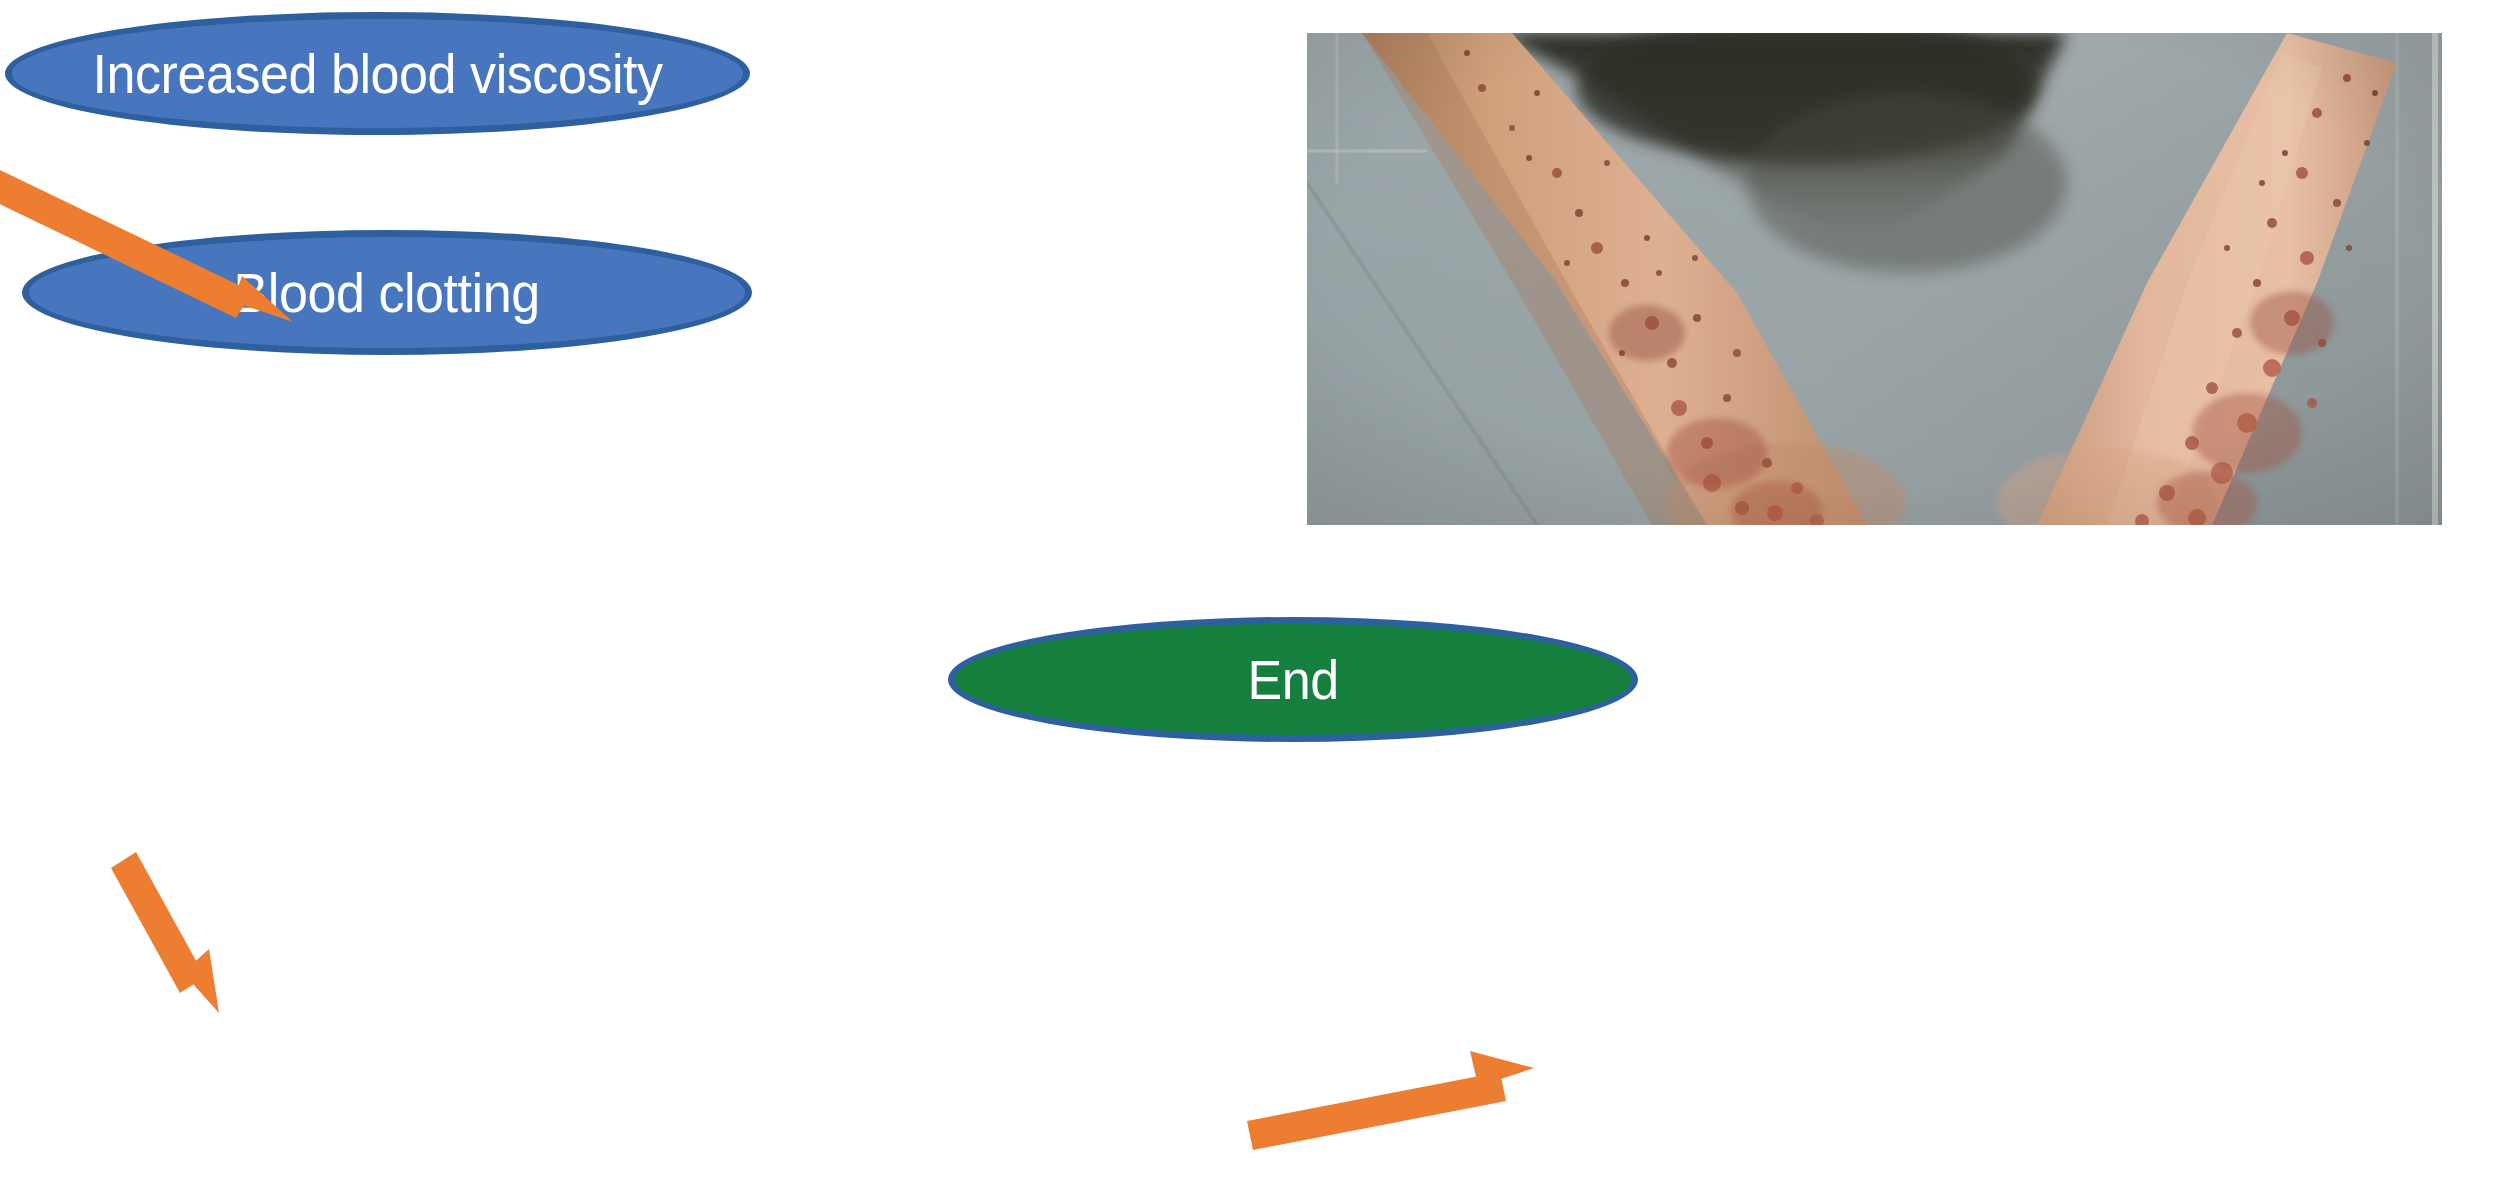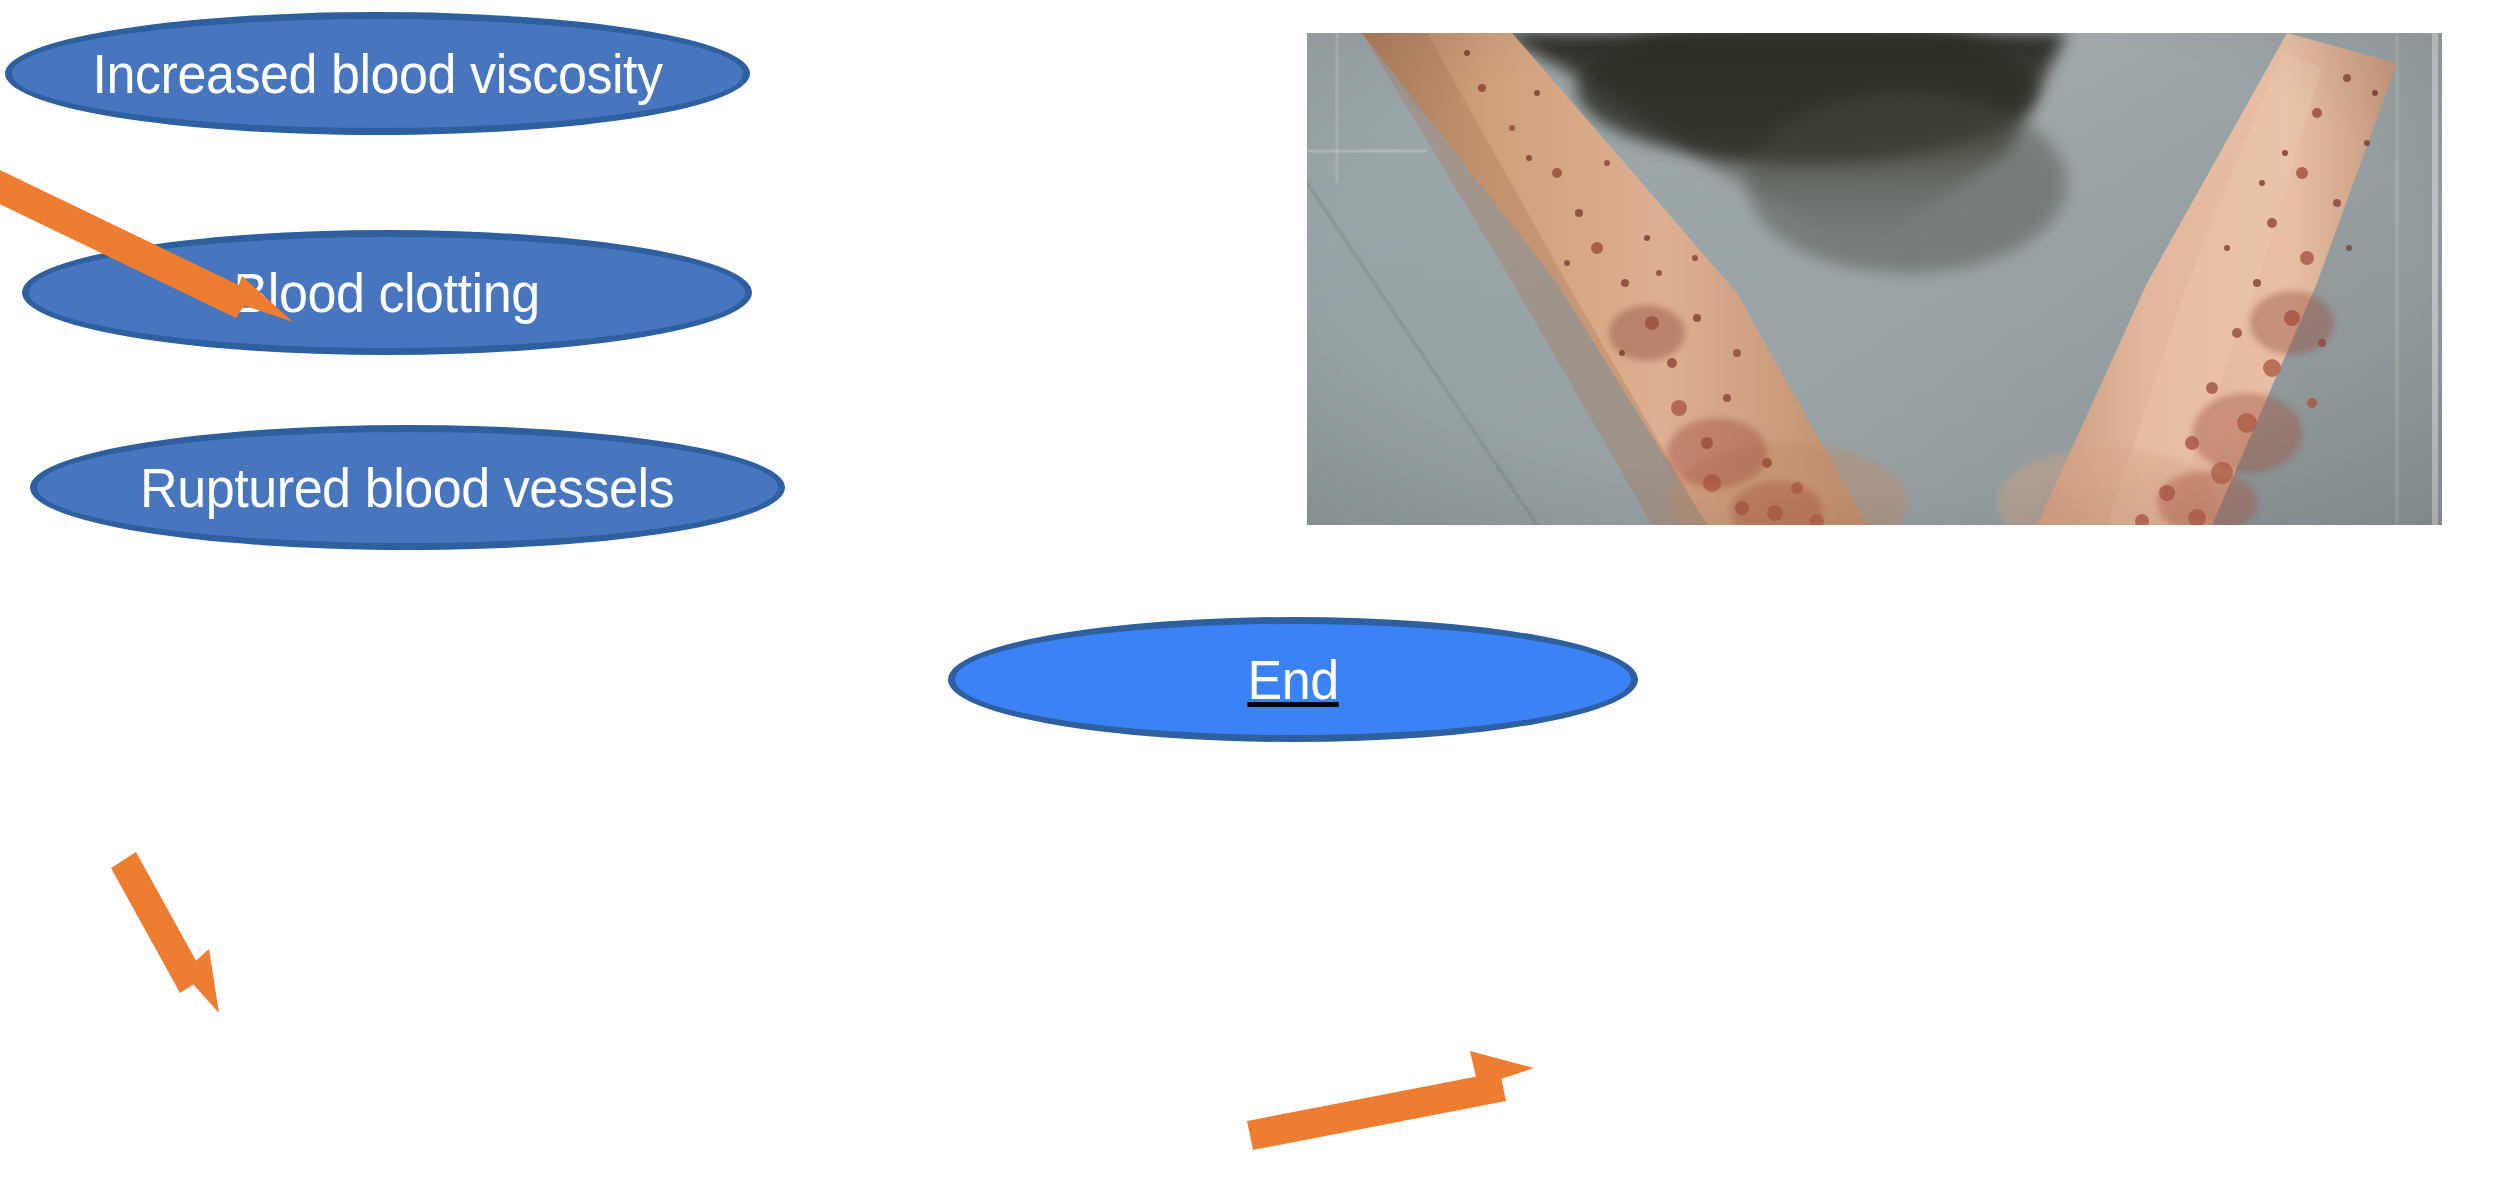--- a/index.html
+++ b/index.html
@@ -78,26 +78,23 @@
 <div id="canvas">
 
   <div class="node" id="node-viscosity" style="background: rgb(71, 118, 190); border-color: rgb(46, 95, 158);">
     <span class="node-label" style="color: rgb(255, 255, 255);">Increased blood viscosity</span>
   </div>
 
   <div class="node" id="node-clotting" style="background: rgb(71, 118, 190); border-color: rgb(46, 95, 158);">
     <span class="node-label" style="color: rgb(255, 255, 255);">Blood clotting</span>
   </div>
 
-  <div class="node" id="node-rupture" style="background: rgb(71, 118, 190); border-color: rgb(46, 95, 158);">
-    <span class="node-label" style="color: rgb(255, 255, 255);">Ruptured blood vessels</span>
-  </div>
-
-
-  <div class="node" id="node-end" style="background: #3b82f6; border-color: rgb(46, 95, 158); text-decoration: underline;">
+
+
+  <div class="node" id="node-end" style="background: #15803d; border-color: rgb(46, 95, 158);">
     <span class="node-label" style="color: rgb(255, 255, 255);">End</span>
   </div>
 
   <svg id="arrow-layer" viewBox="0 0 2505 1177">
 
     <g>
       <path d="M 0,170 L 253,292 L 236,318 L -17,196 Z" fill="#ed7d31"></path>
       <path d="M 293,322 L 242,276 L 233,301 L 207,293 Z" fill="#ed7d31"></path>
     </g>
 

